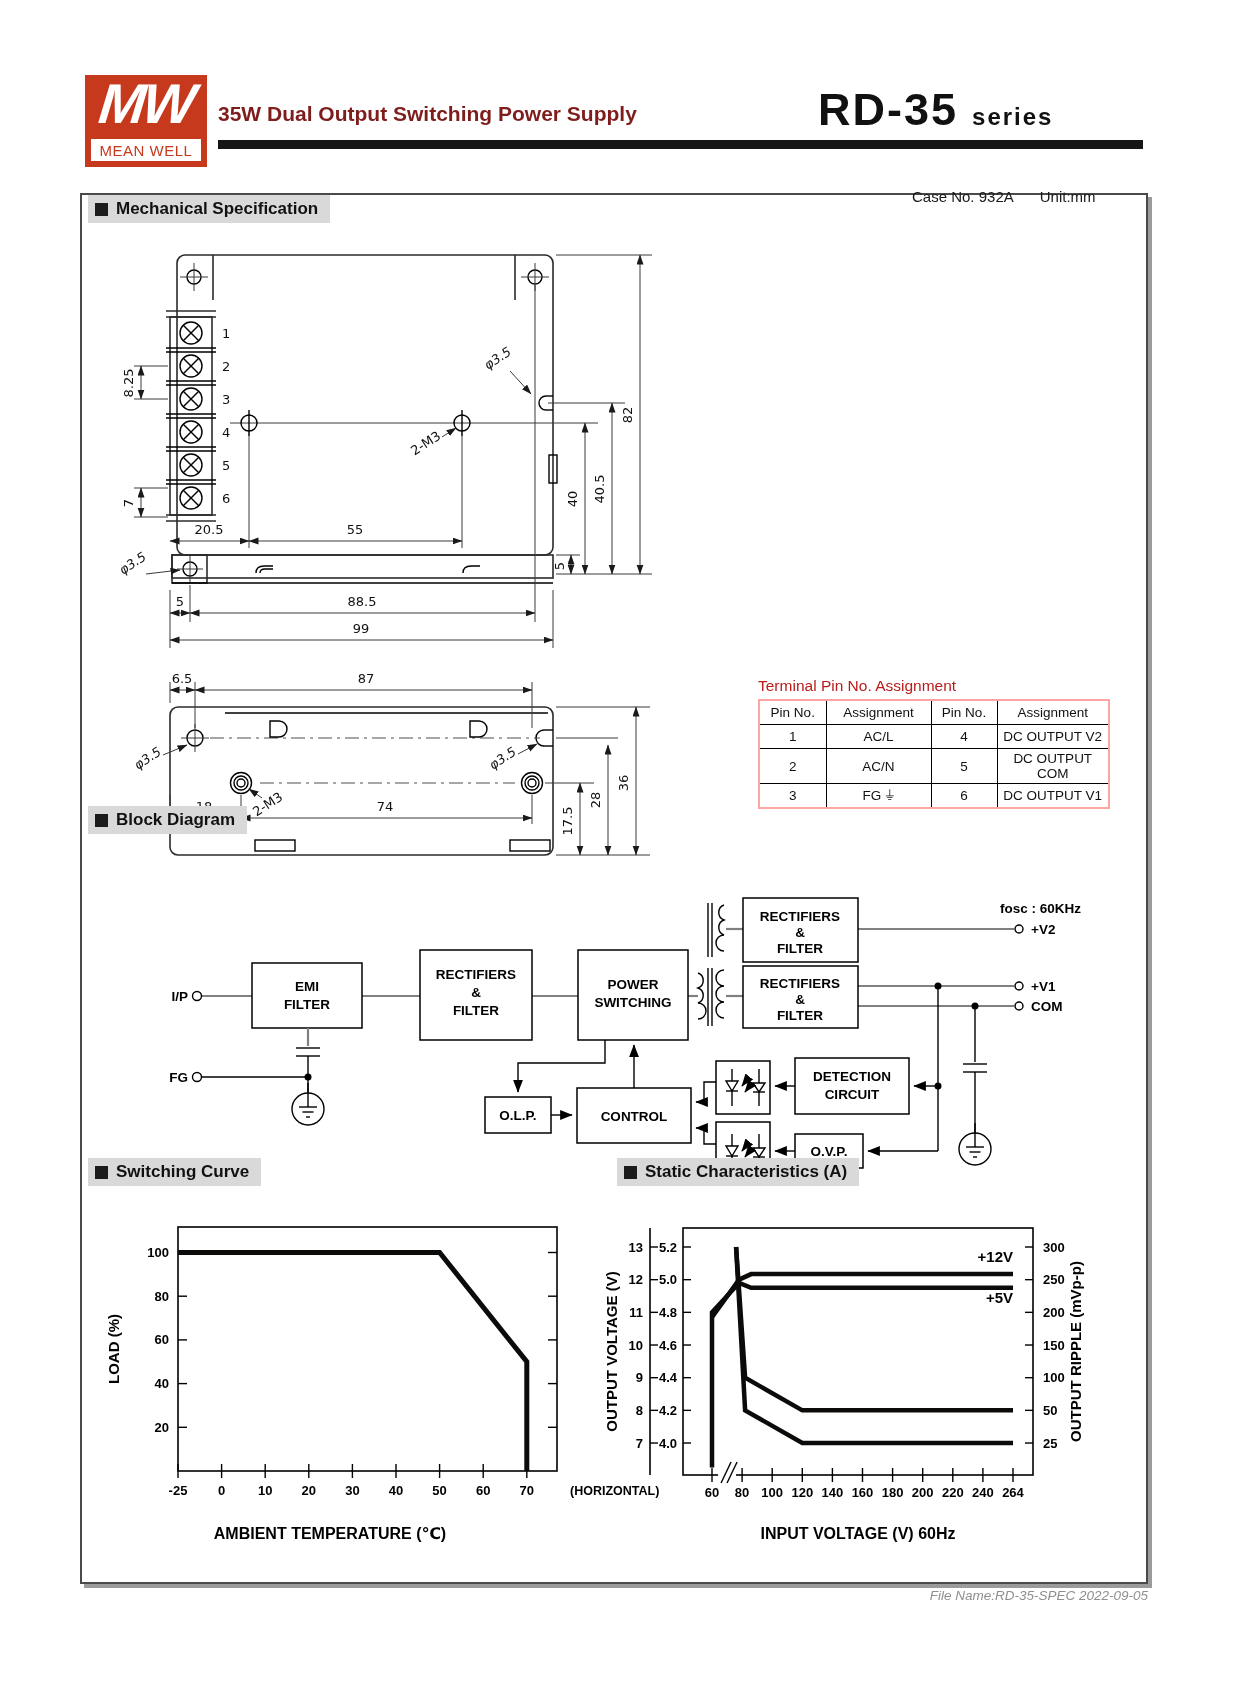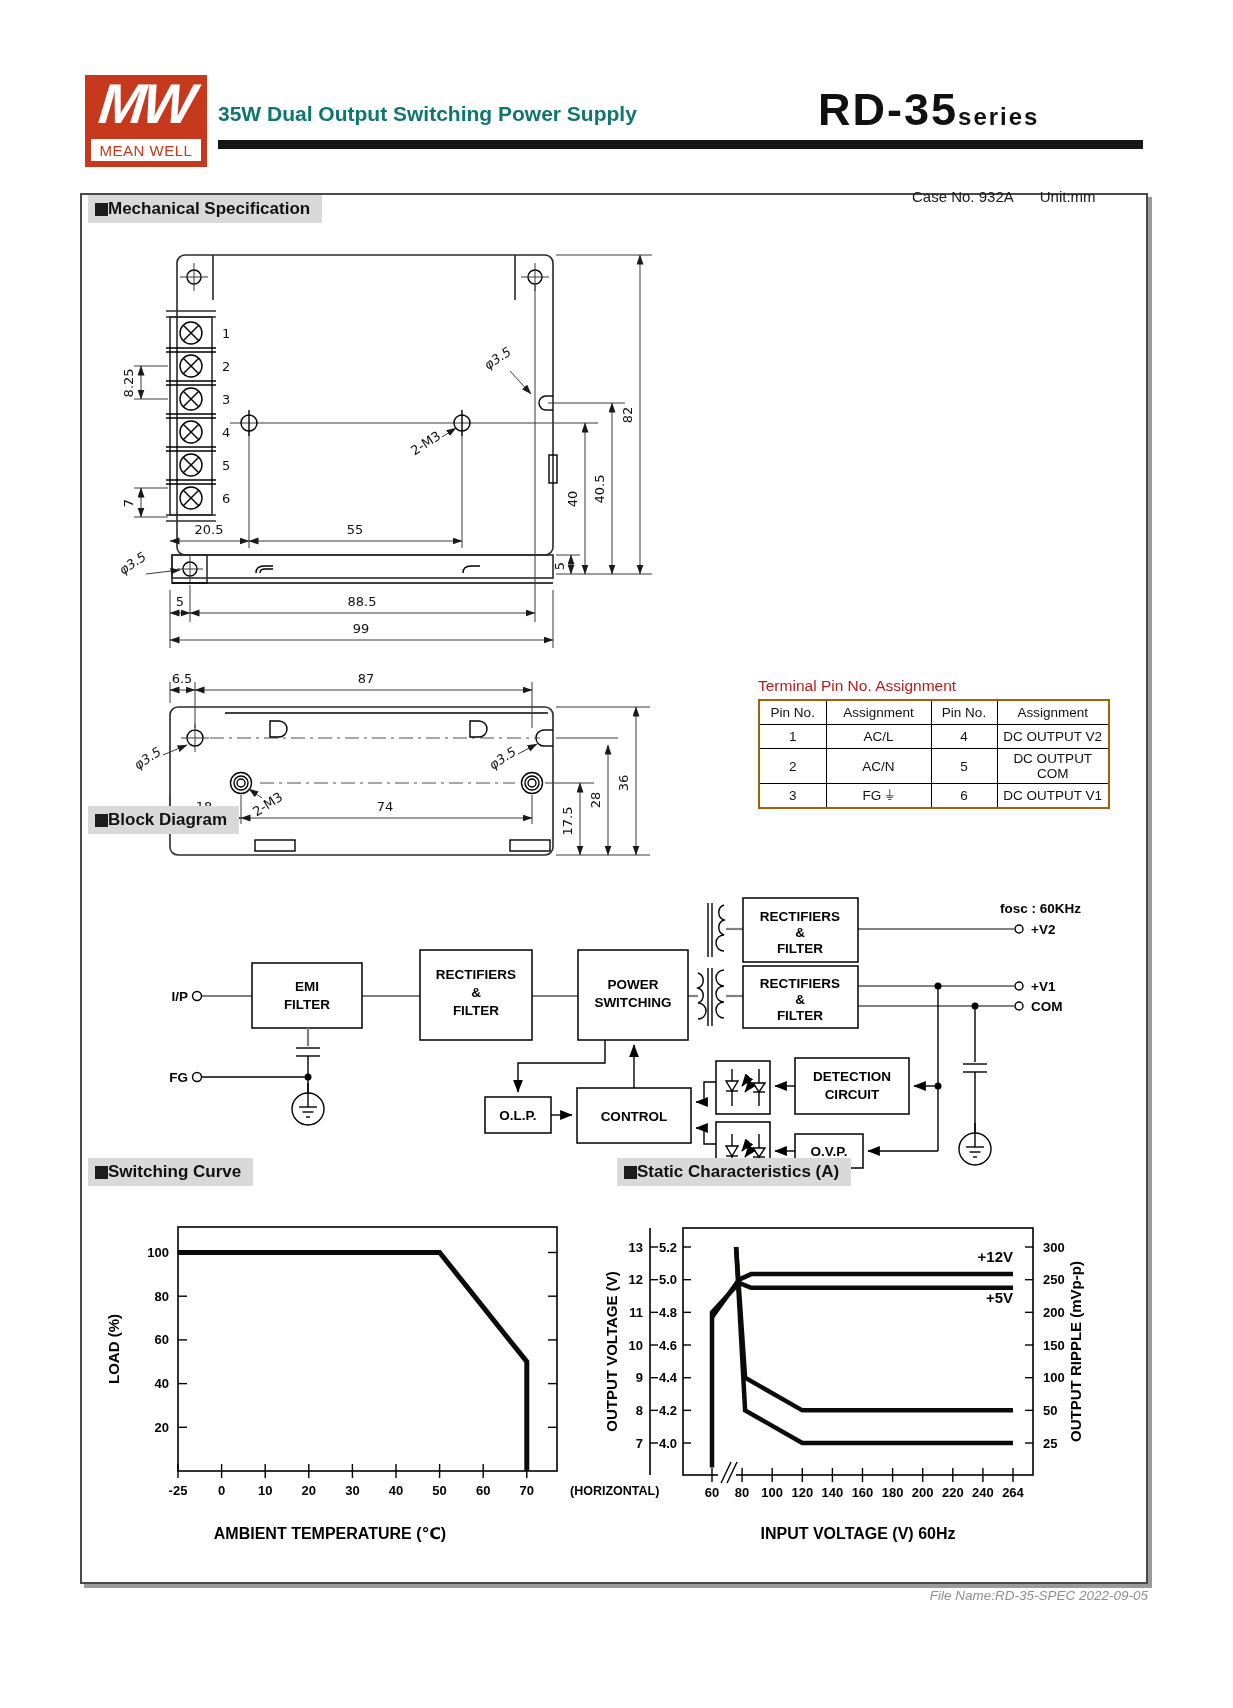--- a/index.html
+++ b/index.html
@@ -5,40 +5,40 @@
   html,body{margin:0;padding:0;background:#fff}
   #page{position:relative;width:1233px;height:1708px;background:#fff;overflow:hidden;
         font-family:"Liberation Sans","DejaVu Sans",sans-serif;color:#111}
   .abs{position:absolute}
   
   #logo{left:85px;top:75px;width:122px;height:92px;background:#c6391d}
   #logo .mw{position:absolute;top:-4px;left:0;right:0;text-align:center;color:#fff;
             font-weight:bold;font-style:italic;font-size:56px;letter-spacing:-3px;transform:skewX(-6deg)}
   #logo .strip{position:absolute;left:6px;right:6px;bottom:6px;height:22px;background:#fff;
                text-align:center;font-weight:normal;font-size:15px;color:#c6391d;line-height:23px;letter-spacing:.5px}
-  #doc-title{left:218px;top:102px;font-size:21px;font-weight:bold;color:#0f766e}
+  #doc-title{left:218px;top:102px;font-size:21px;font-weight:bold;color:#7f1d1d}
   #series-block{left:818px;top:84px;width:330px;text-align:left;white-space:nowrap}
   #series-block .big{font-size:45px;font-weight:bold;letter-spacing:2px}
-  #series-block .small{font-size:24px;font-weight:bold;letter-spacing:2px;margin-left:0}
+  #series-block .small{font-size:24px;font-weight:bold;letter-spacing:2px;margin-left:14px}
   #title-bar{left:218px;top:140px;width:925px;height:9px;background:#161616}
   
   #frame{left:80px;top:193px;width:1064px;height:1387px;border:2px solid #4a4a4a;
          box-shadow:4px 4px 0 #9b9b9b}
   
   .sh{background:#d9d9d9;font-weight:bold;font-size:17px;display:flex;align-items:center;
-      padding:4px 12px 4px 7px;white-space:nowrap}
+      gap:8px;padding:4px 12px 4px 7px;white-space:nowrap}
   .sq{width:13px;height:13px;background:#1c1c1c;display:inline-block;flex:none}
   #case-info{left:912px;top:188px;font-size:15px;color:#1a1a1a}
   #case-info span{margin-right:26px}
   
   #pin-title{left:758px;top:677px;font-size:15.5px;color:#b91c1c}
   #pin-table{left:758px;top:699px;border-collapse:collapse}
   #pin-table td,#pin-table th{border:1.5px solid #000;font-size:13.5px;text-align:center;
       padding:2px 4px;height:19px;font-weight:normal;font-family:"Liberation Sans","DejaVu Sans",sans-serif}
-  #pin-table{border:2px solid #a16207}
+  #pin-table{border:2px solid #fca5a5}
   
   #footer{left:700px;top:1588px;width:448px;text-align:right;font-style:italic;
           font-size:13.5px;color:#8f8f8f}
   
   svg{position:absolute;overflow:visible}
   .k{stroke:#2b2b2b;fill:none;stroke-width:1.6}
   .k2{stroke:#000;fill:none;stroke-width:1.4}
   .t{stroke:#3a3a3a;fill:none;stroke-width:1}
   .cl{stroke:#3a3a3a;fill:none;stroke-width:.9;stroke-dasharray:14 5 3 5}
   text.d{font:13px "DejaVu Sans",sans-serif;fill:#111}

